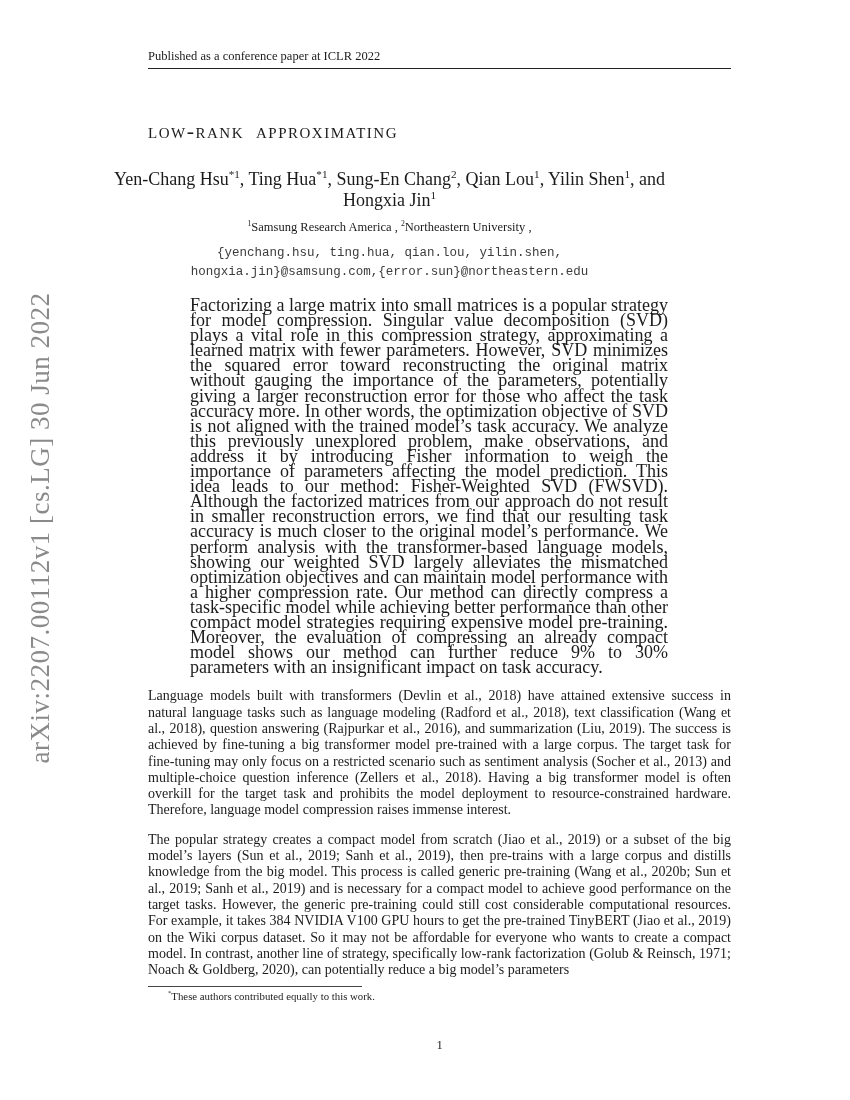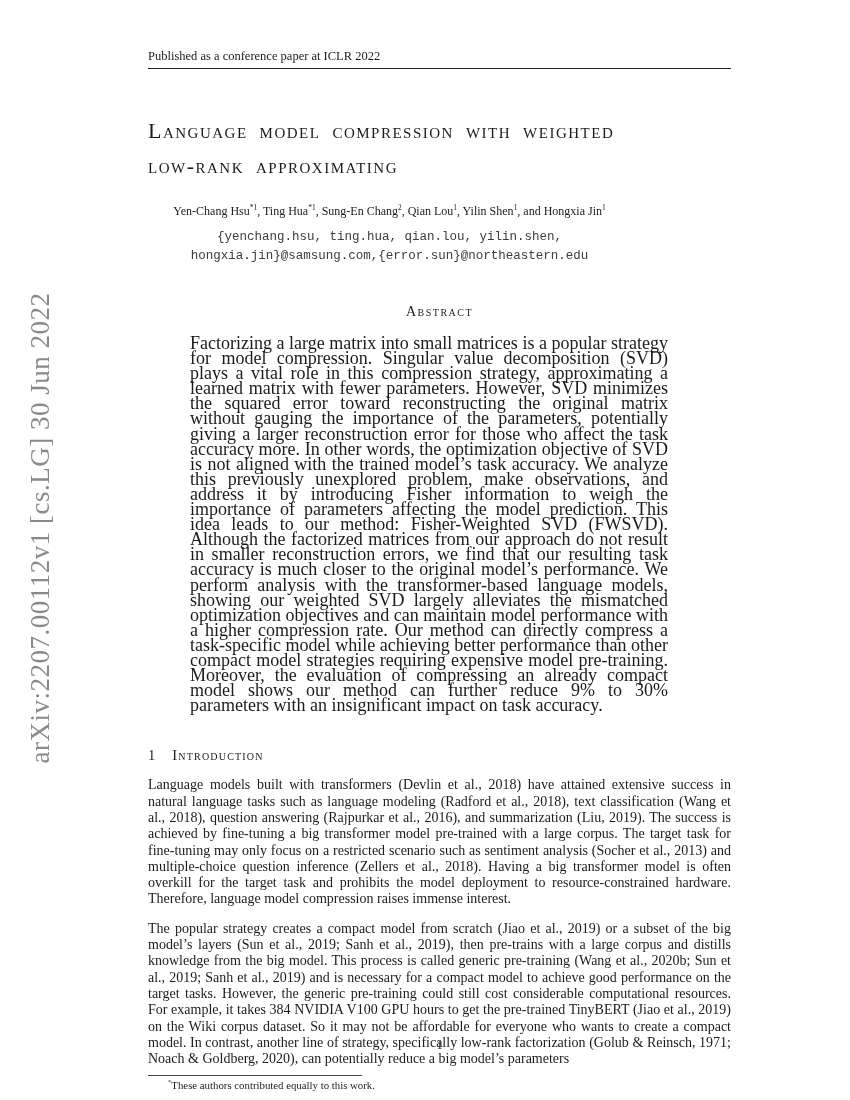--- a/index.html
+++ b/index.html
@@ -38,21 +38,21 @@
     margin-top: 44px;
     font-size: 22px;
     font-variant: small-caps;
     letter-spacing: 1.5px;
     word-spacing: 5px;
     line-height: 35px;
   }
   .author-block { transform: translateX(-50px); }
   .authors {
     margin-top: 21px;
-    font-size: 12px;
+    font-size: 18px;
     text-align: center;
   }
   .affiliations {
     margin-top: 9px;
     font-size: 12.5px;
     text-align: center;
   }
   .emails {
     margin-top: 9px;
     font-family: Liberation Mono, monospace;
@@ -116,38 +116,34 @@
 <div class="page">
 
   <div class="arxiv-stamp">arXiv:2207.00112v1  [cs.LG]  30 Jun 2022</div>
 
   <div class="content">
 
     <div class="header-line">Published as a conference paper at ICLR 2022</div>
     <hr class="header-rule">
 
     <div class="title">
-      <div>Language model compression with weighted</div>
       <div>low-rank approximating</div>
     </div>
 
     <div class="author-block">
       <div class="authors">Yen-Chang Hsu<sup>*1</sup>, Ting Hua<sup>*1</sup>, Sung-En Chang<sup>2</sup>,  Qian Lou<sup>1</sup>, Yilin Shen<sup>1</sup>, and Hongxia Jin<sup>1</sup></div>
+      <div class="affiliations"><sup>1</sup>Samsung Research America , <sup>2</sup>Northeastern University ,</div>
       <div class="emails">
         <div>{yenchang.hsu, ting.hua, qian.lou, yilin.shen,</div>
         <div>hongxia.jin}@samsung.com,{error.sun}@northeastern.edu</div>
       </div>
     </div>
 
-    <div class="abstract-heading">Abstract</div>
     <div class="abstract-text">Factorizing a large matrix into small matrices is a popular strategy for model compression. Singular value decomposition (SVD) plays a vital role in this compression strategy, approximating a learned matrix with fewer parameters. However, SVD minimizes the squared error toward reconstructing the original matrix without gauging the importance of the parameters, potentially giving a larger reconstruction error for those who affect the task accuracy more. In other words, the optimization objective of SVD is not aligned with the trained model’s task accuracy. We analyze this previously unexplored problem, make observations, and address it by introducing Fisher information to weigh the importance of parameters affecting the model prediction. This idea leads to our method: Fisher-Weighted SVD (FWSVD). Although the factorized matrices from our approach do not result in smaller reconstruction errors, we find that our resulting task accuracy is much closer to the original model’s performance. We perform analysis with the transformer-based language models, showing our weighted SVD largely alleviates the mismatched optimization objectives and can maintain model performance with a higher compression rate. Our method can directly compress a task-specific model while achieving better performance than other compact model strategies requiring expensive model pre-training. Moreover, the evaluation of compressing an already compact model shows our method can further reduce 9% to 30% parameters with an insignificant impact on task accuracy.</div>
 
-    <div class="section-heading">
-      <span class="sec-num">1</span><span class="sec-title">Introduction</span>
-    </div>
 
     <div class="para">Language models built with transformers (Devlin et al., 2018) have attained extensive success in natural language tasks such as language modeling (Radford et al., 2018), text classification (Wang et al., 2018), question answering (Rajpurkar et al., 2016), and summarization (Liu, 2019). The success is achieved by fine-tuning a big transformer model pre-trained with a large corpus. The target task for fine-tuning may only focus on a restricted scenario such as sentiment analysis (Socher et al., 2013) and multiple-choice question inference (Zellers et al., 2018). Having a big transformer model is often overkill for the target task and prohibits the model deployment to resource-constrained hardware. Therefore, language model compression raises immense interest.</div>
     <div class="para">The popular strategy creates a compact model from scratch (Jiao et al., 2019) or a subset of the big model’s layers (Sun et al., 2019; Sanh et al., 2019), then pre-trains with a large corpus and distills knowledge from the big model. This process is called generic pre-training (Wang et al., 2020b; Sun et al., 2019; Sanh et al., 2019) and is necessary for a compact model to achieve good performance on the target tasks. However, the generic pre-training could still cost considerable computational resources. For example, it takes 384 NVIDIA V100 GPU hours to get the pre-trained TinyBERT (Jiao et al., 2019) on the Wiki corpus dataset. So it may not be affordable for everyone who wants to create a compact model. In contrast, another line of strategy, specifically low-rank factorization (Golub &amp; Reinsch, 1971; Noach &amp; Goldberg, 2020), can potentially reduce a big model’s parameters</div>
 
     <div class="footnote-block">
       <hr class="footnote-rule">
       <div class="footnote-text"><sup>*</sup>These authors contributed equally to this work.</div>
     </div>
 
   </div>

